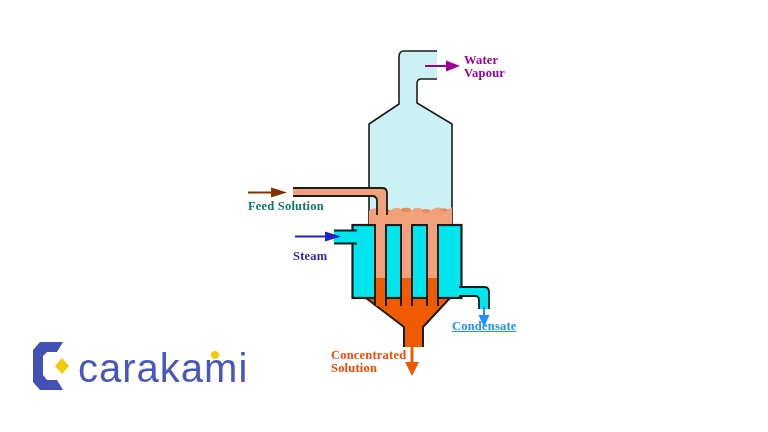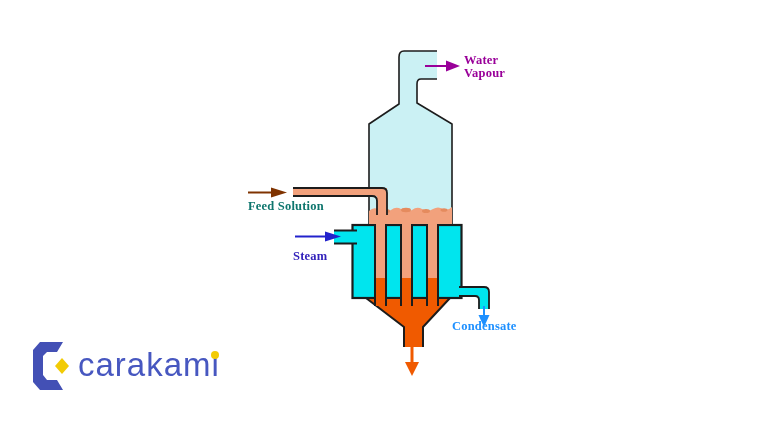--- a/index.html
+++ b/index.html
@@ -10,21 +10,21 @@
        white-space:nowrap;font-family:"Liberation Serif",serif;}
   .c-purple{color:#990099;}
   .c-brown{color:#0f766e;}
   .c-indigo{color:#3322BB;}
   .c-dodger{color:#1E90FF;}
   .c-orangered{color:#FF4500;}
   .outline{stroke:#1C1C1C;fill:none;stroke-linejoin:round;stroke-linecap:butt;}
   .w16{stroke-width:1.6;} .w18{stroke-width:1.8;} .w20{stroke-width:2;}
   .logo{position:absolute;left:0;top:0;}
   .logo-text{position:absolute;left:78px;top:346px;font-family:"Liberation Sans",sans-serif;
-             font-size:33px;letter-spacing:1px;color:#4757C0;}
+             font-size:40px;letter-spacing:1px;color:#4757C0;}
   .logo-idot{position:absolute;left:211px;top:351px;width:8px;height:8px;border-radius:50%;
              background:#F2CB05;}
 </style>
 </head>
 <body>
 
 <div class="stage">
 
   <svg width="768" height="432" viewBox="0 0 768 432">
 
@@ -104,22 +104,26 @@
 
   <div class="lbl c-purple" style="left:464px;top:54px;">
     <div>Water</div>
     <div>Vapour</div>
   </div>
 
   <div class="lbl c-brown" style="left:248px;top:200px;">Feed Solution</div>
 
   <div class="lbl c-indigo" style="left:293px;top:250px;">Steam</div>
 
-  <div class="lbl c-dodger" style="left:452px;top:320px;">Condensate</div>
+  <div class="lbl c-dodger" style="left:452px;top:320px;text-decoration:underline;">Condensate</div>
 
+  <div class="lbl c-orangered" style="left:331px;top:349px;">
+    <div>Concentrated</div>
+    <div>Solution</div>
+  </div>
 
   <div class="logo">
     <svg width="768" height="432" viewBox="0 0 768 432">
       <path d="M40,342 L63,342 L57,352 L47,352 L43,356 L43,375 L47,380 L57,380 L63,390 L40,390 L33,382 L33,350 Z" fill="#4350B5"></path>
       <polygon points="62,358 69,366 62,374 55,366" fill="#F2CB05"></polygon>
     </svg>
     <span class="logo-text">carakami</span>
     <span class="logo-idot"></span>
   </div>
 

